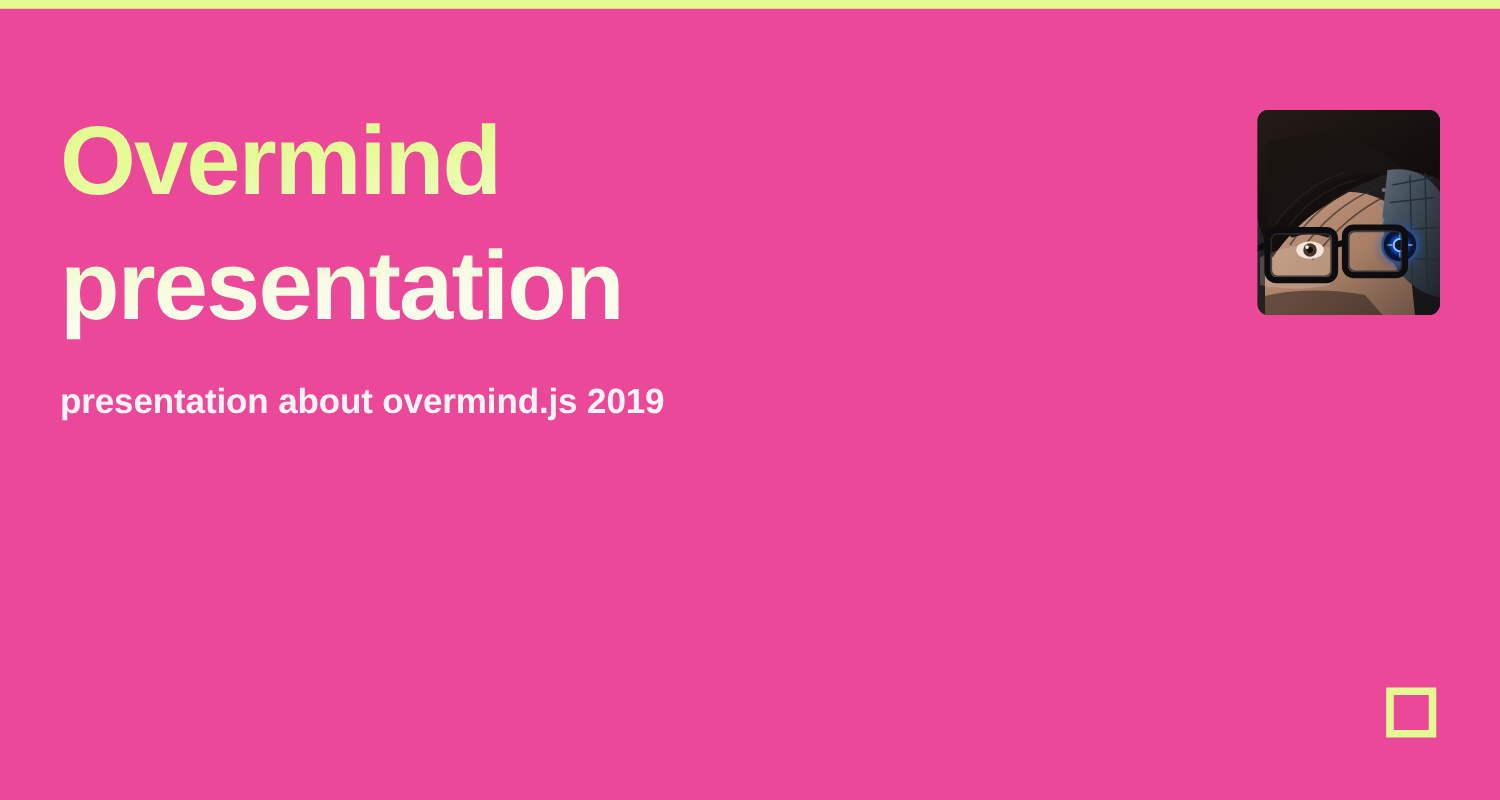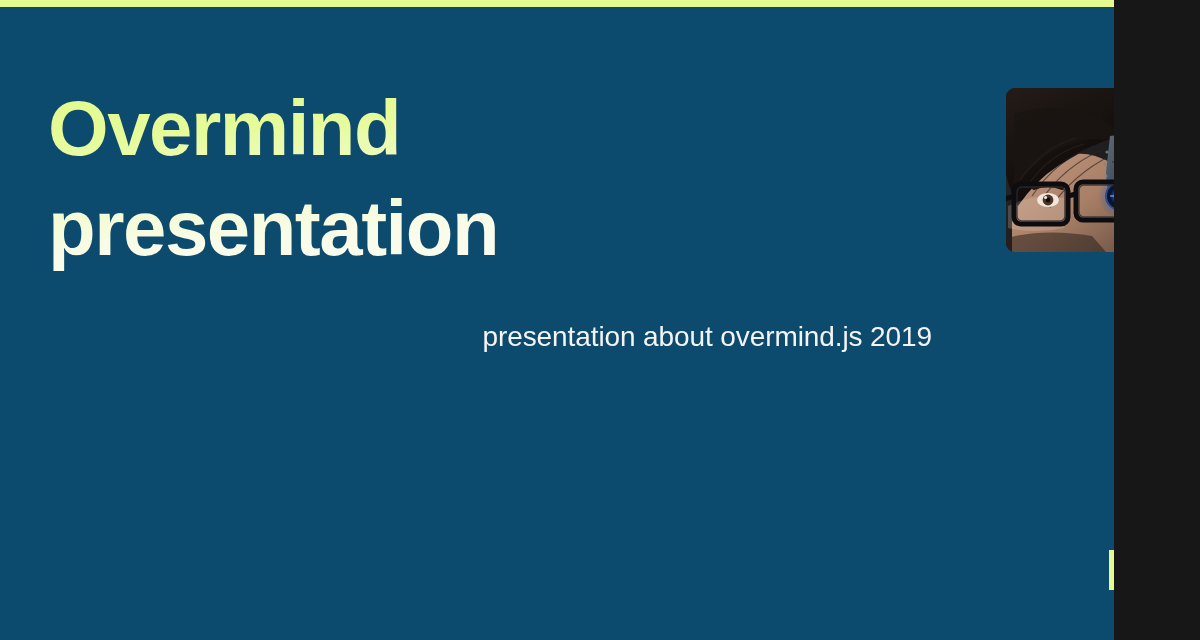--- a/index.html
+++ b/index.html
@@ -8,23 +8,23 @@
   }
   body {
     width: 1200px;
     height: 640px;
     background: #171717;
     font-family: "Liberation Sans", sans-serif;
     overflow: hidden;
   }
   .card {
     position: relative;
-    width: 1114px;
+    width: 1200px;
     height: 640px;
-    background: #0c4a6e;
+    background: #ec4899;
     overflow: hidden;
   }
   .accent-bar {
     position: absolute;
     top: 0;
     left: 0;
     width: 1200px;
     height: 7px;
     background: #e4fb92;
   }
@@ -42,28 +42,27 @@
     letter-spacing: -1.5px;
     max-width: 840px;
     background: linear-gradient(175deg, #e1fa8c 0%, #e6fb99 24%, #f2fbcf 48%, #f9fce9 66%, #fbfdf2 100%);
     -webkit-background-clip: text;
     background-clip: text;
     -webkit-text-fill-color: transparent;
     color: transparent;
     white-space: pre-line;
   }
   .subtitle {
-    margin: 16px;
+    margin: 0;
     padding-top: 24px;
     font-size: 28px;
     line-height: 38px;
-    font-weight: 400;
+    font-weight: 700;
     letter-spacing: -0.1px;
     color: #f4f4f4;
-    text-align: right;
   }
   .avatar {
     position: absolute;
     left: 1006px;
     top: 88px;
     width: 146px;
     height: 164px;
     border-radius: 9px;
     overflow: hidden;
     background: #1d1d1f;

